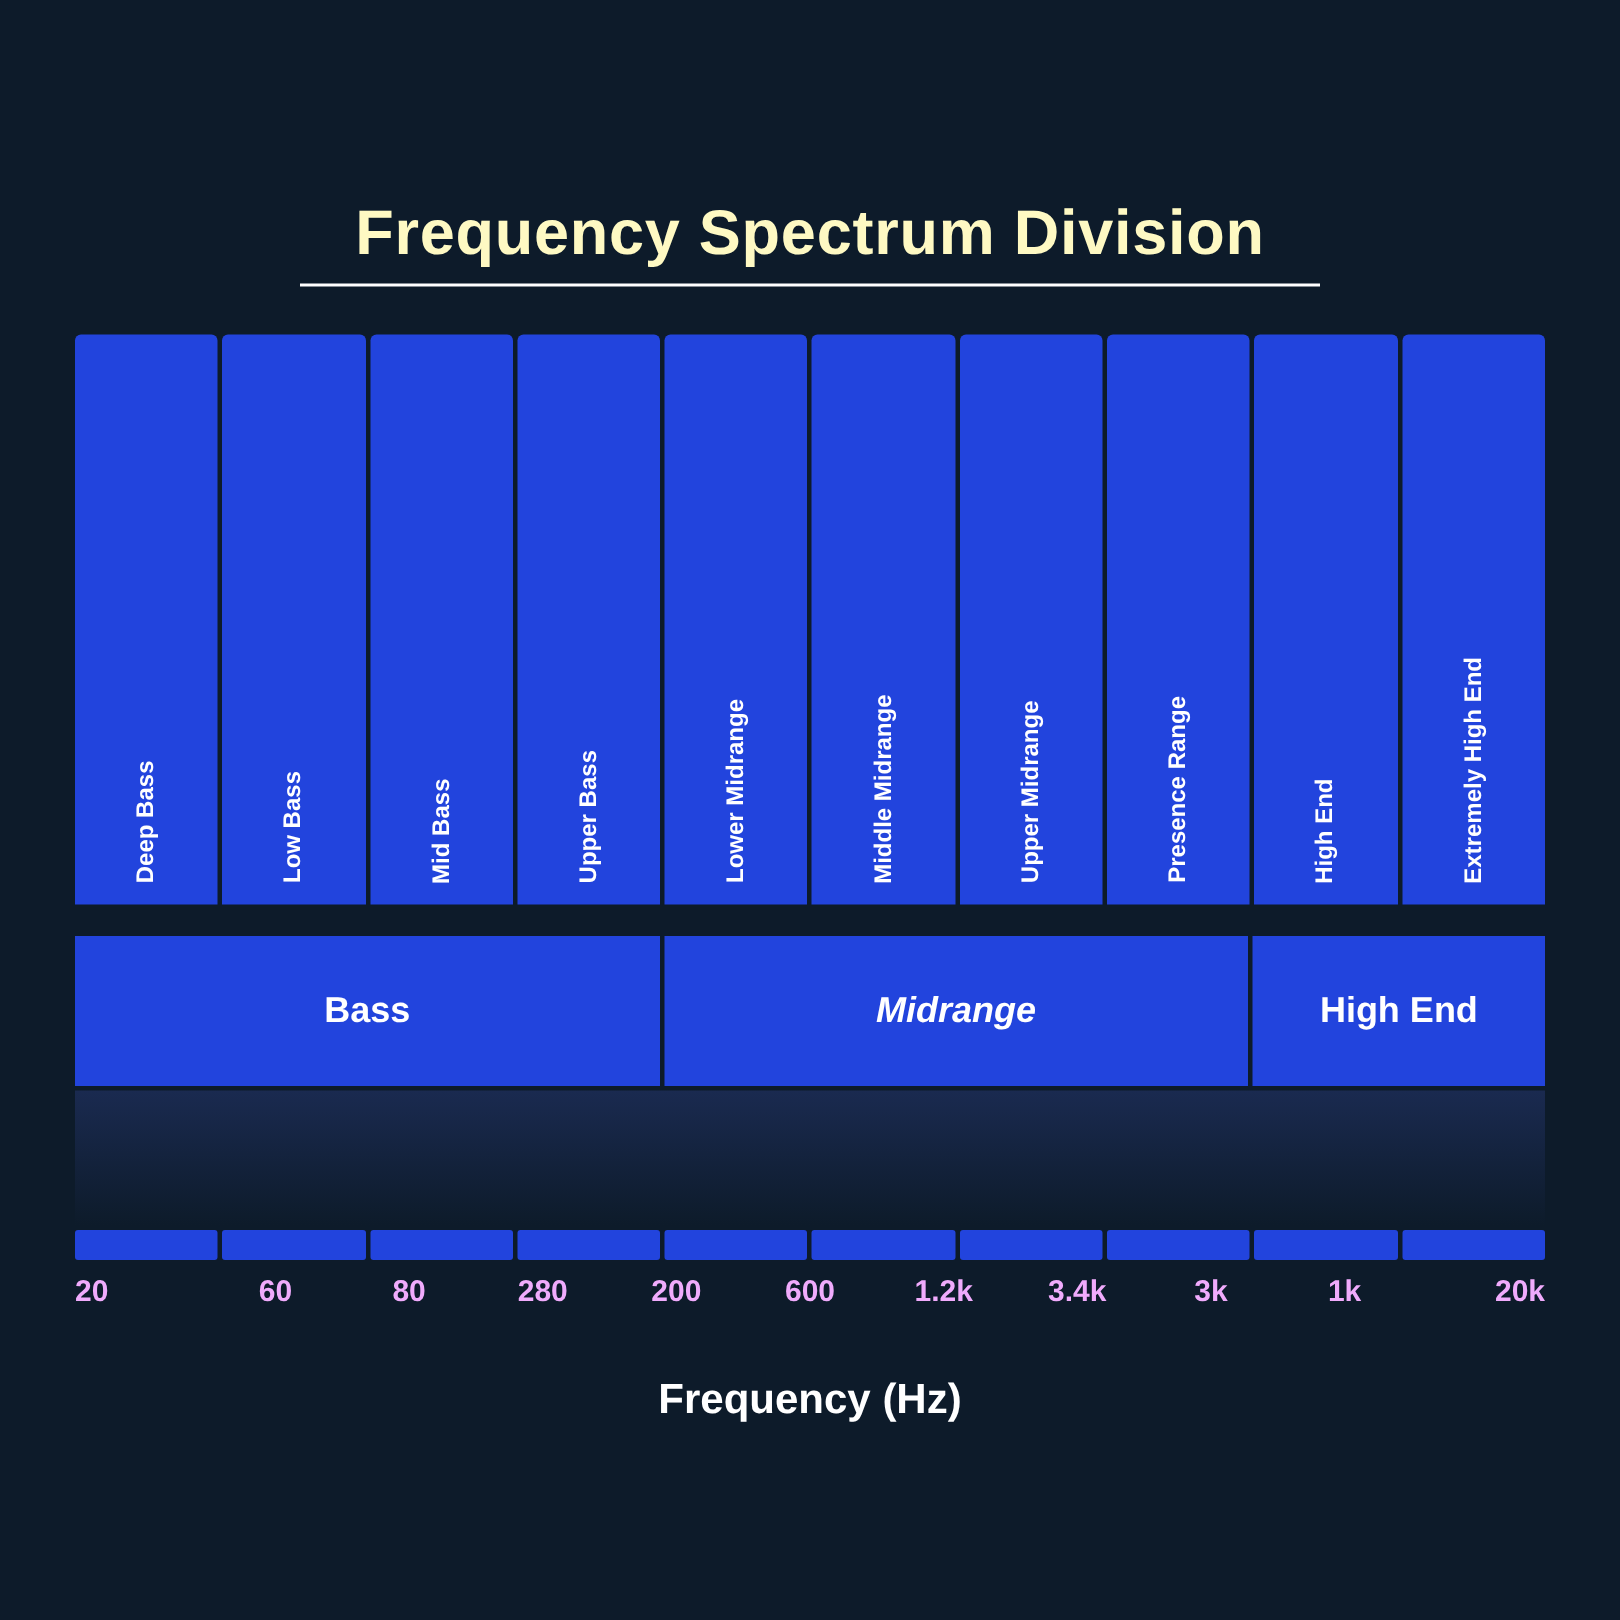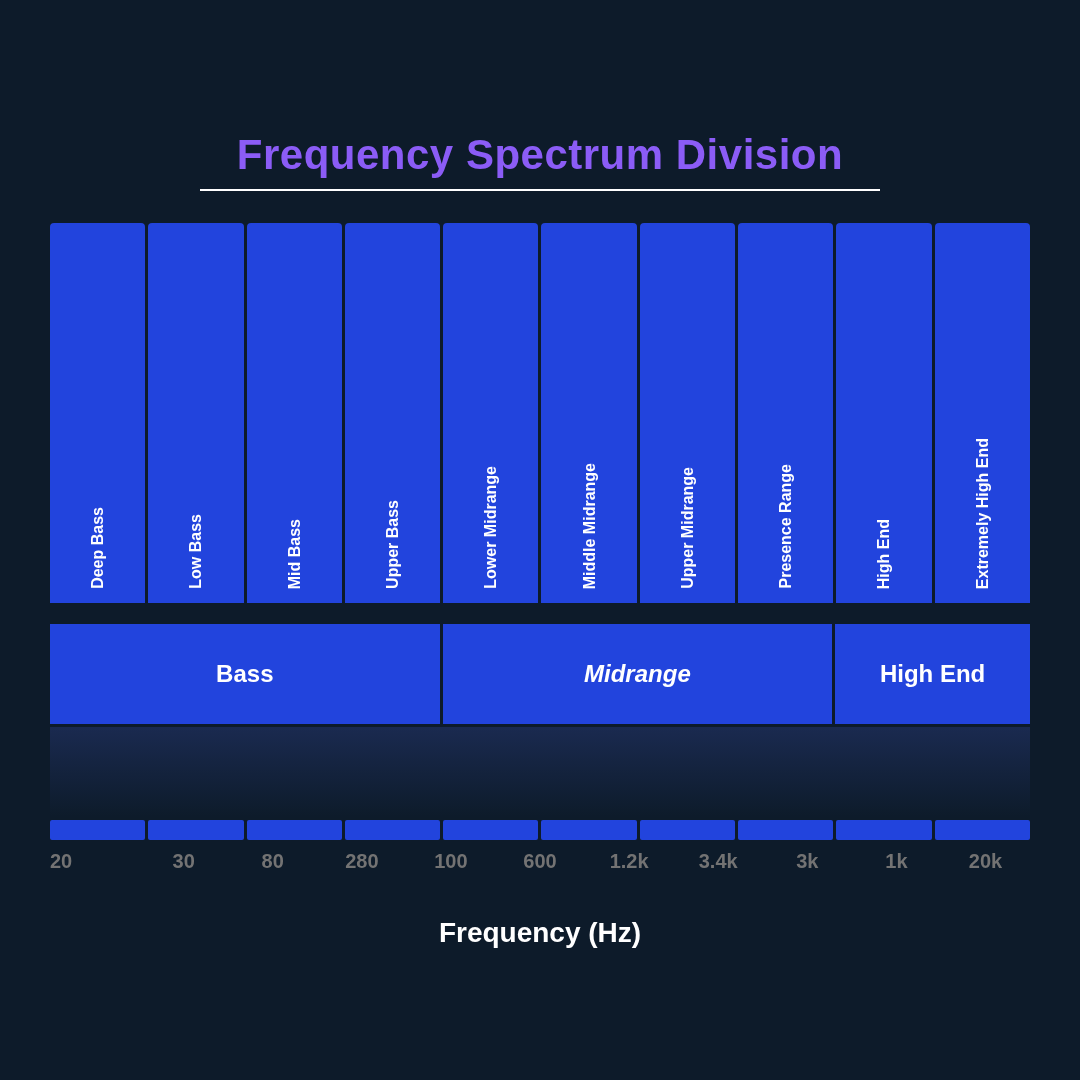--- a/index.html
+++ b/index.html
@@ -17,21 +17,21 @@
     }
 
     .container {
       width: 980px;
       display: flex;
       flex-direction: column;
       align-items: center;
     }
 
     .title {
-      color: #8b5cf6;
+      color: #fef9c3;
       font-size: 42px;
       font-weight: 800;
       margin-bottom: 10px;
       text-align: left;
       letter-spacing: 0.5px;
     }
 
     .title-underline {
       width: 680px;
       height: 2px;
@@ -123,21 +123,21 @@
 
     
     .freq-labels-row {
       display: flex;
       width: 100%;
       margin-top: 10px;
       position: relative;
     }
 
     .freq-label {
-      color: #737373;
+      color: #f0abfc;
       font-size: 20px;
       font-weight: 600;
       flex: 1;
       text-align: center;
     }
 
     .freq-label:first-child {
       text-align: left;
     }
 
@@ -218,28 +218,28 @@
         <div class="freq-marker-block"></div>
         <div class="freq-marker-block"></div>
         <div class="freq-marker-block"></div>
         <div class="freq-marker-block"></div>
         <div class="freq-marker-block"></div>
         <div class="freq-marker-block"></div>
       </div>
 
     <div class="freq-labels-row">
     <span class="freq-label" style="text-align: left;">20</span>
-        <span class="freq-label">30</span>
+        <span class="freq-label">60</span>
         <span class="freq-label">80</span>
         <span class="freq-label">280</span>
-        <span class="freq-label">100</span>
+        <span class="freq-label">200</span>
         <span class="freq-label">600</span>
         <span class="freq-label">1.2k</span>
         <span class="freq-label">3.4k</span>
         <span class="freq-label">3k</span>
         <span class="freq-label">1k</span>
-        <span class="freq-label" style="text-align: center;">20k</span>
+        <span class="freq-label" style="text-align: right;">20k</span>
       </div>
 
   </div>
 
   <div class="x-axis-title">Frequency (Hz)</div>
 </div>
 
 </body></html>

